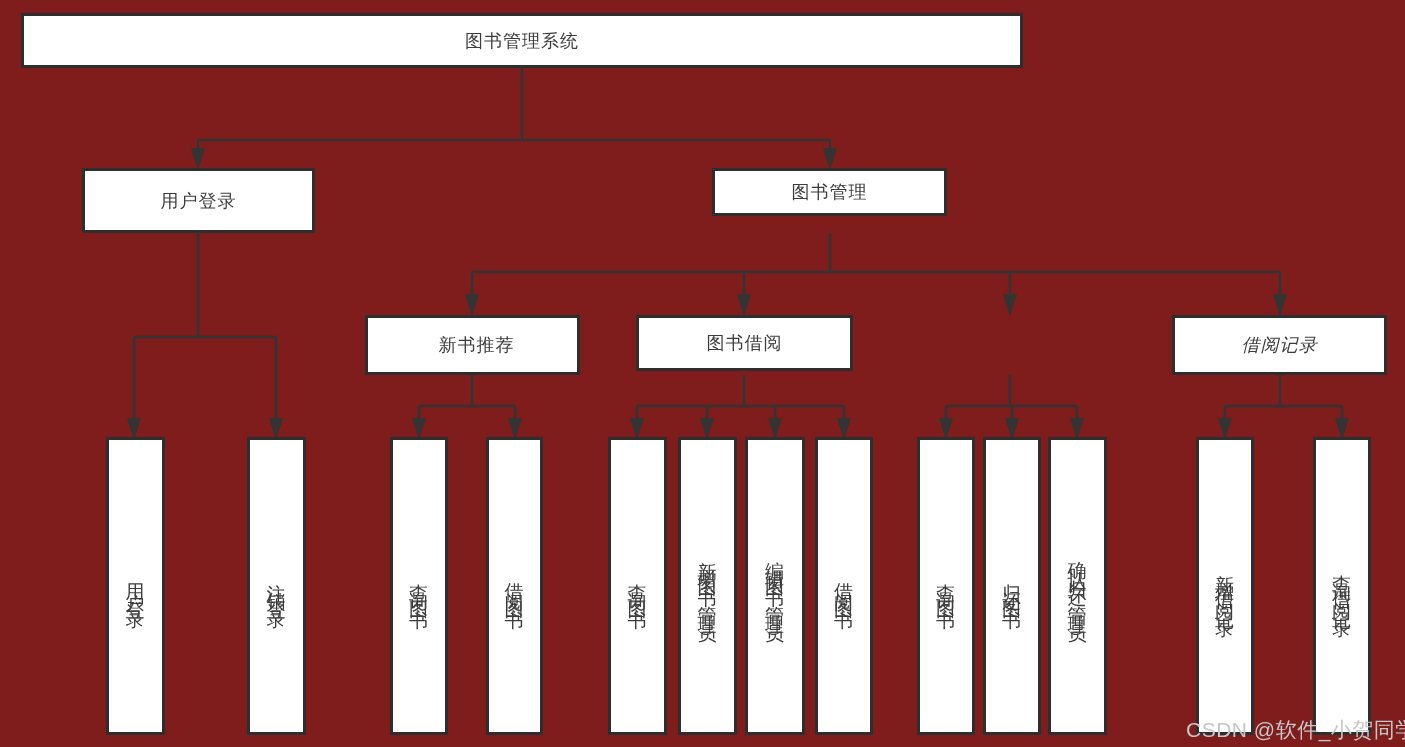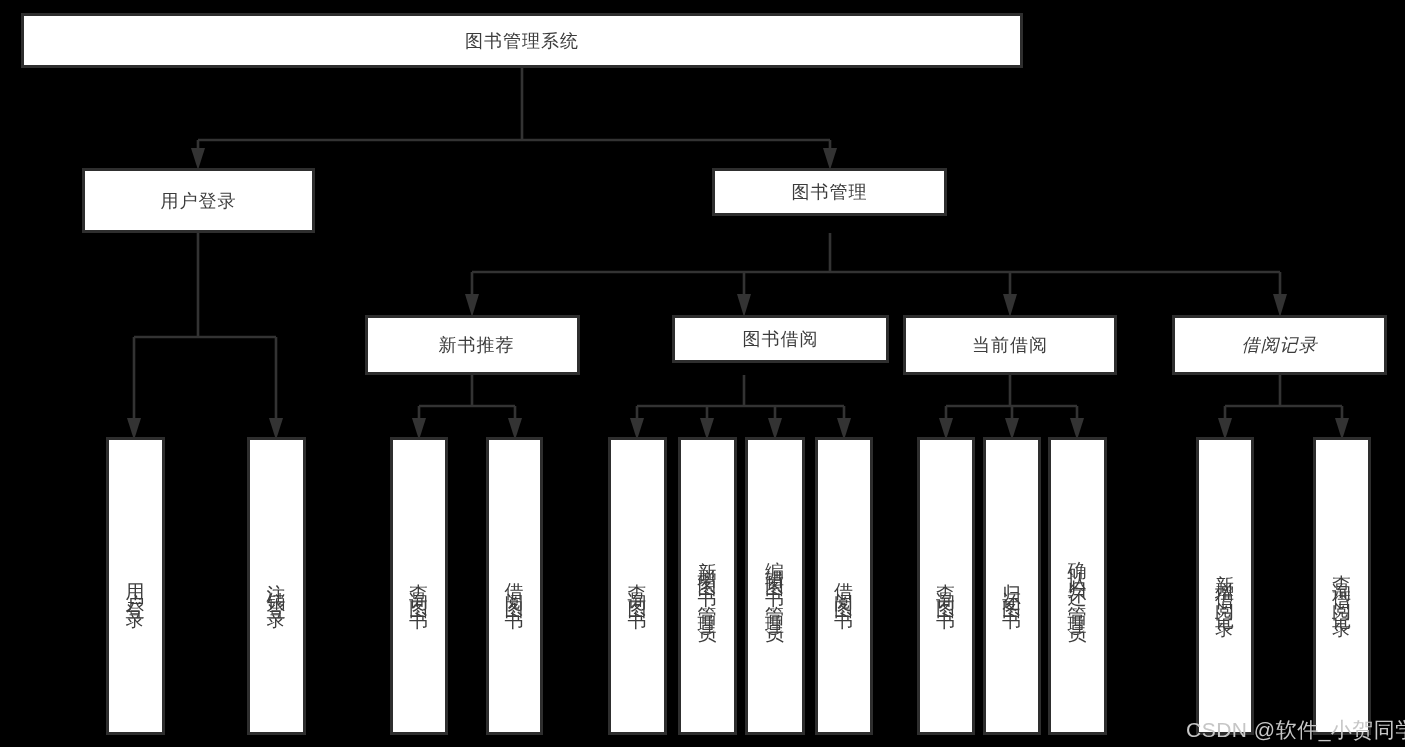--- a/index.html
+++ b/index.html
@@ -5,21 +5,21 @@
   * { margin: 0; padding: 0; box-sizing: border-box; }
   html, body {
     width: 1405px; height: 747px;
     background: #ffffff;
     font-family: "Liberation Sans", "DejaVu Sans", sans-serif;
     overflow: hidden;
   }
   .stage {
     position: relative;
     width: 1405px; height: 747px;
-    background: #000000;
+    background: #7f1d1d;
   }
   svg.connectors {
     position: absolute; left: 0; top: 0;
     width: 1405px; height: 747px;
     z-index: 1;
   }
   .node {
     position: absolute;
     background: #ffffff;
     border: 3px solid #2e2e2e;
@@ -41,21 +41,21 @@
     letter-spacing: 9px;
     color: #3c3c3c;
     line-height: 1;
     white-space: nowrap;
   }
   
   #n-user-login { left: 82px;  top: 168px; width: 233px; height: 65px; }
   #n-book-mgmt  { left: 712px; top: 168px; width: 235px; height: 48px; }
   
   #n-new-rec    { left: 365px;  top: 315px; width: 215px; height: 60px; padding-left: 8px; }
-  #n-borrowing  { left: 672px;  top: 315px; width: 217px; height: 48px; }
+  #n-borrowing  { left: 636px;  top: 315px; width: 217px; height: 56px; }
   #n-current    { left: 903px;  top: 315px; width: 214px; height: 60px; }
   #n-records    { left: 1172px; top: 315px; width: 215px; height: 60px; font-style: italic; }
   
   #l-ul1 { left: 106px;  width: 59px; }
   #l-ul2 { left: 247px;  width: 59px; }
   #l-r1  { left: 390px;  width: 58px; }
   #l-r2  { left: 486px;  width: 57px; }
   #l-b1  { left: 608px;  width: 59px; }
   #l-b2  { left: 678px;  width: 59px; }
   #l-b3  { left: 745px;  width: 60px; }
@@ -166,23 +166,20 @@
   <div class="node h lvl2" id="n-book-mgmt">
     <span>图书管理</span>
   </div>
 
   <div class="node h lvl3" id="n-new-rec">
     <span>新书推荐</span>
   </div>
   <div class="node h lvl3" id="n-borrowing">
     <span>图书借阅</span>
   </div>
-  <div class="node h lvl3" id="n-current">
-    <span>当前借阅</span>
-  </div>
   <div class="node h lvl3" id="n-records">
     <span>借阅记录</span>
   </div>
 
   <div class="node leaf" id="l-ul1">
     <span>用户登录</span>
   </div>
   <div class="node leaf" id="l-ul2">
     <span>注销登录</span>
   </div>

